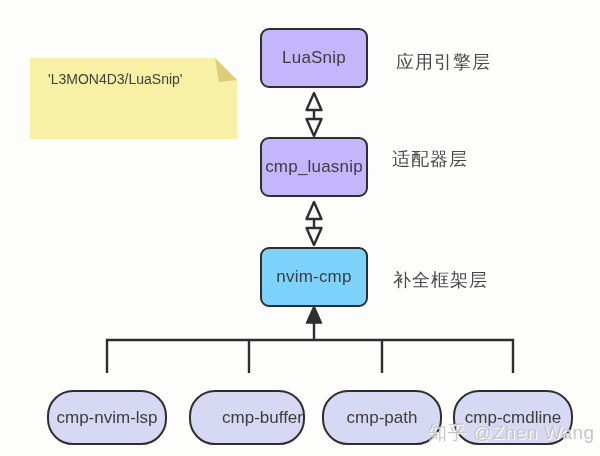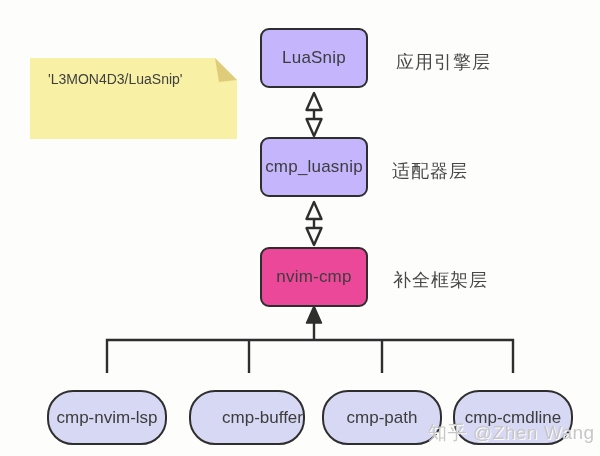--- a/index.html
+++ b/index.html
@@ -28,30 +28,30 @@
 
   
   .node{
     left:260px;width:108px;height:60px;
     border:2.5px solid #2e2e2e;border-radius:9px;
     box-sizing:border-box;
     display:flex;align-items:center;justify-content:center;
     font-size:17px;color:#3d3d3d;letter-spacing:.2px;
   }
   .green{background:#c4b5fd;}
-  .purple{background:#ec4899;}
+  .purple{background:#7dd3fc;}
   #node-luasnip{top:28px;}
   #node-cmp-luasnip{top:137px;}
   #node-nvim-cmp{top:247px;}
 
   .layer-label{
     font-size:18px;color:#474747;letter-spacing:1px;white-space:nowrap;
   }
   #layer-1{left:385px;top:50px;margin-left:11px;}
-  #layer-2{left:392px;top:159px;}
+  #layer-2{left:392px;top:147px;}
   #layer-3{left:385px;top:268px;margin-left:8px;}
 
   
   .src{
     top:373px;height:55px;
     border:2.5px solid #2e2e2e;border-radius:26px;
     background:#d7d8f4;box-sizing:border-box;
     display:flex;align-items:center;justify-content:center;
     font-size:17px;color:#3d3d3d;margin-top:17px;
   }

